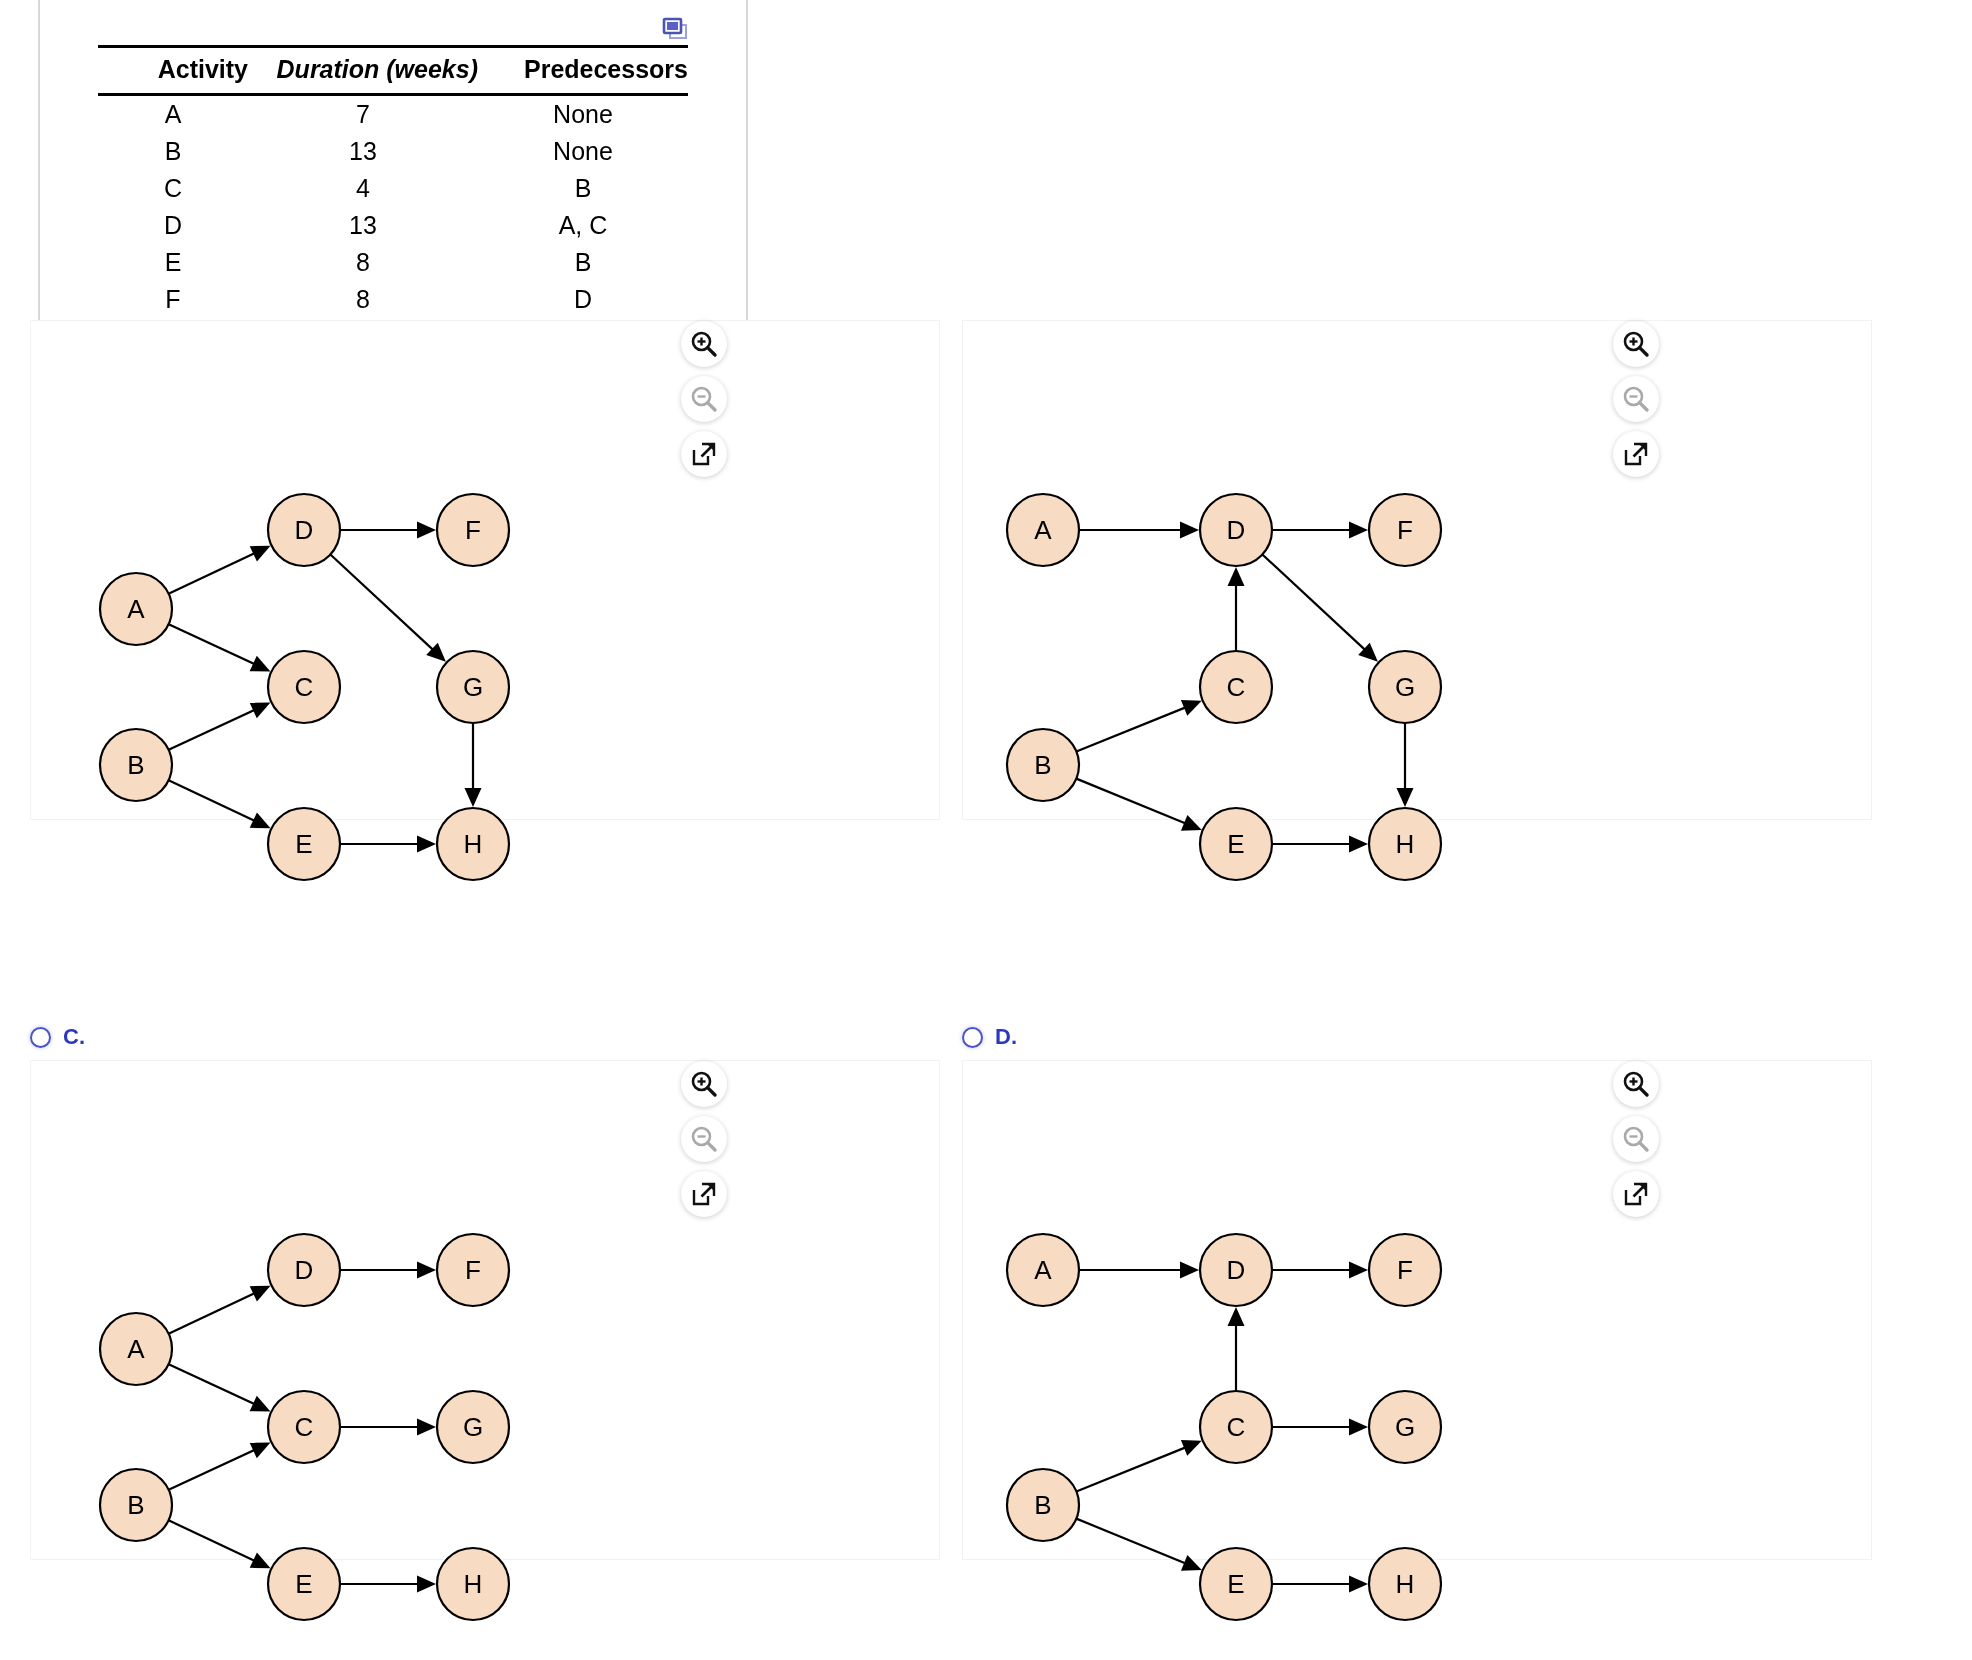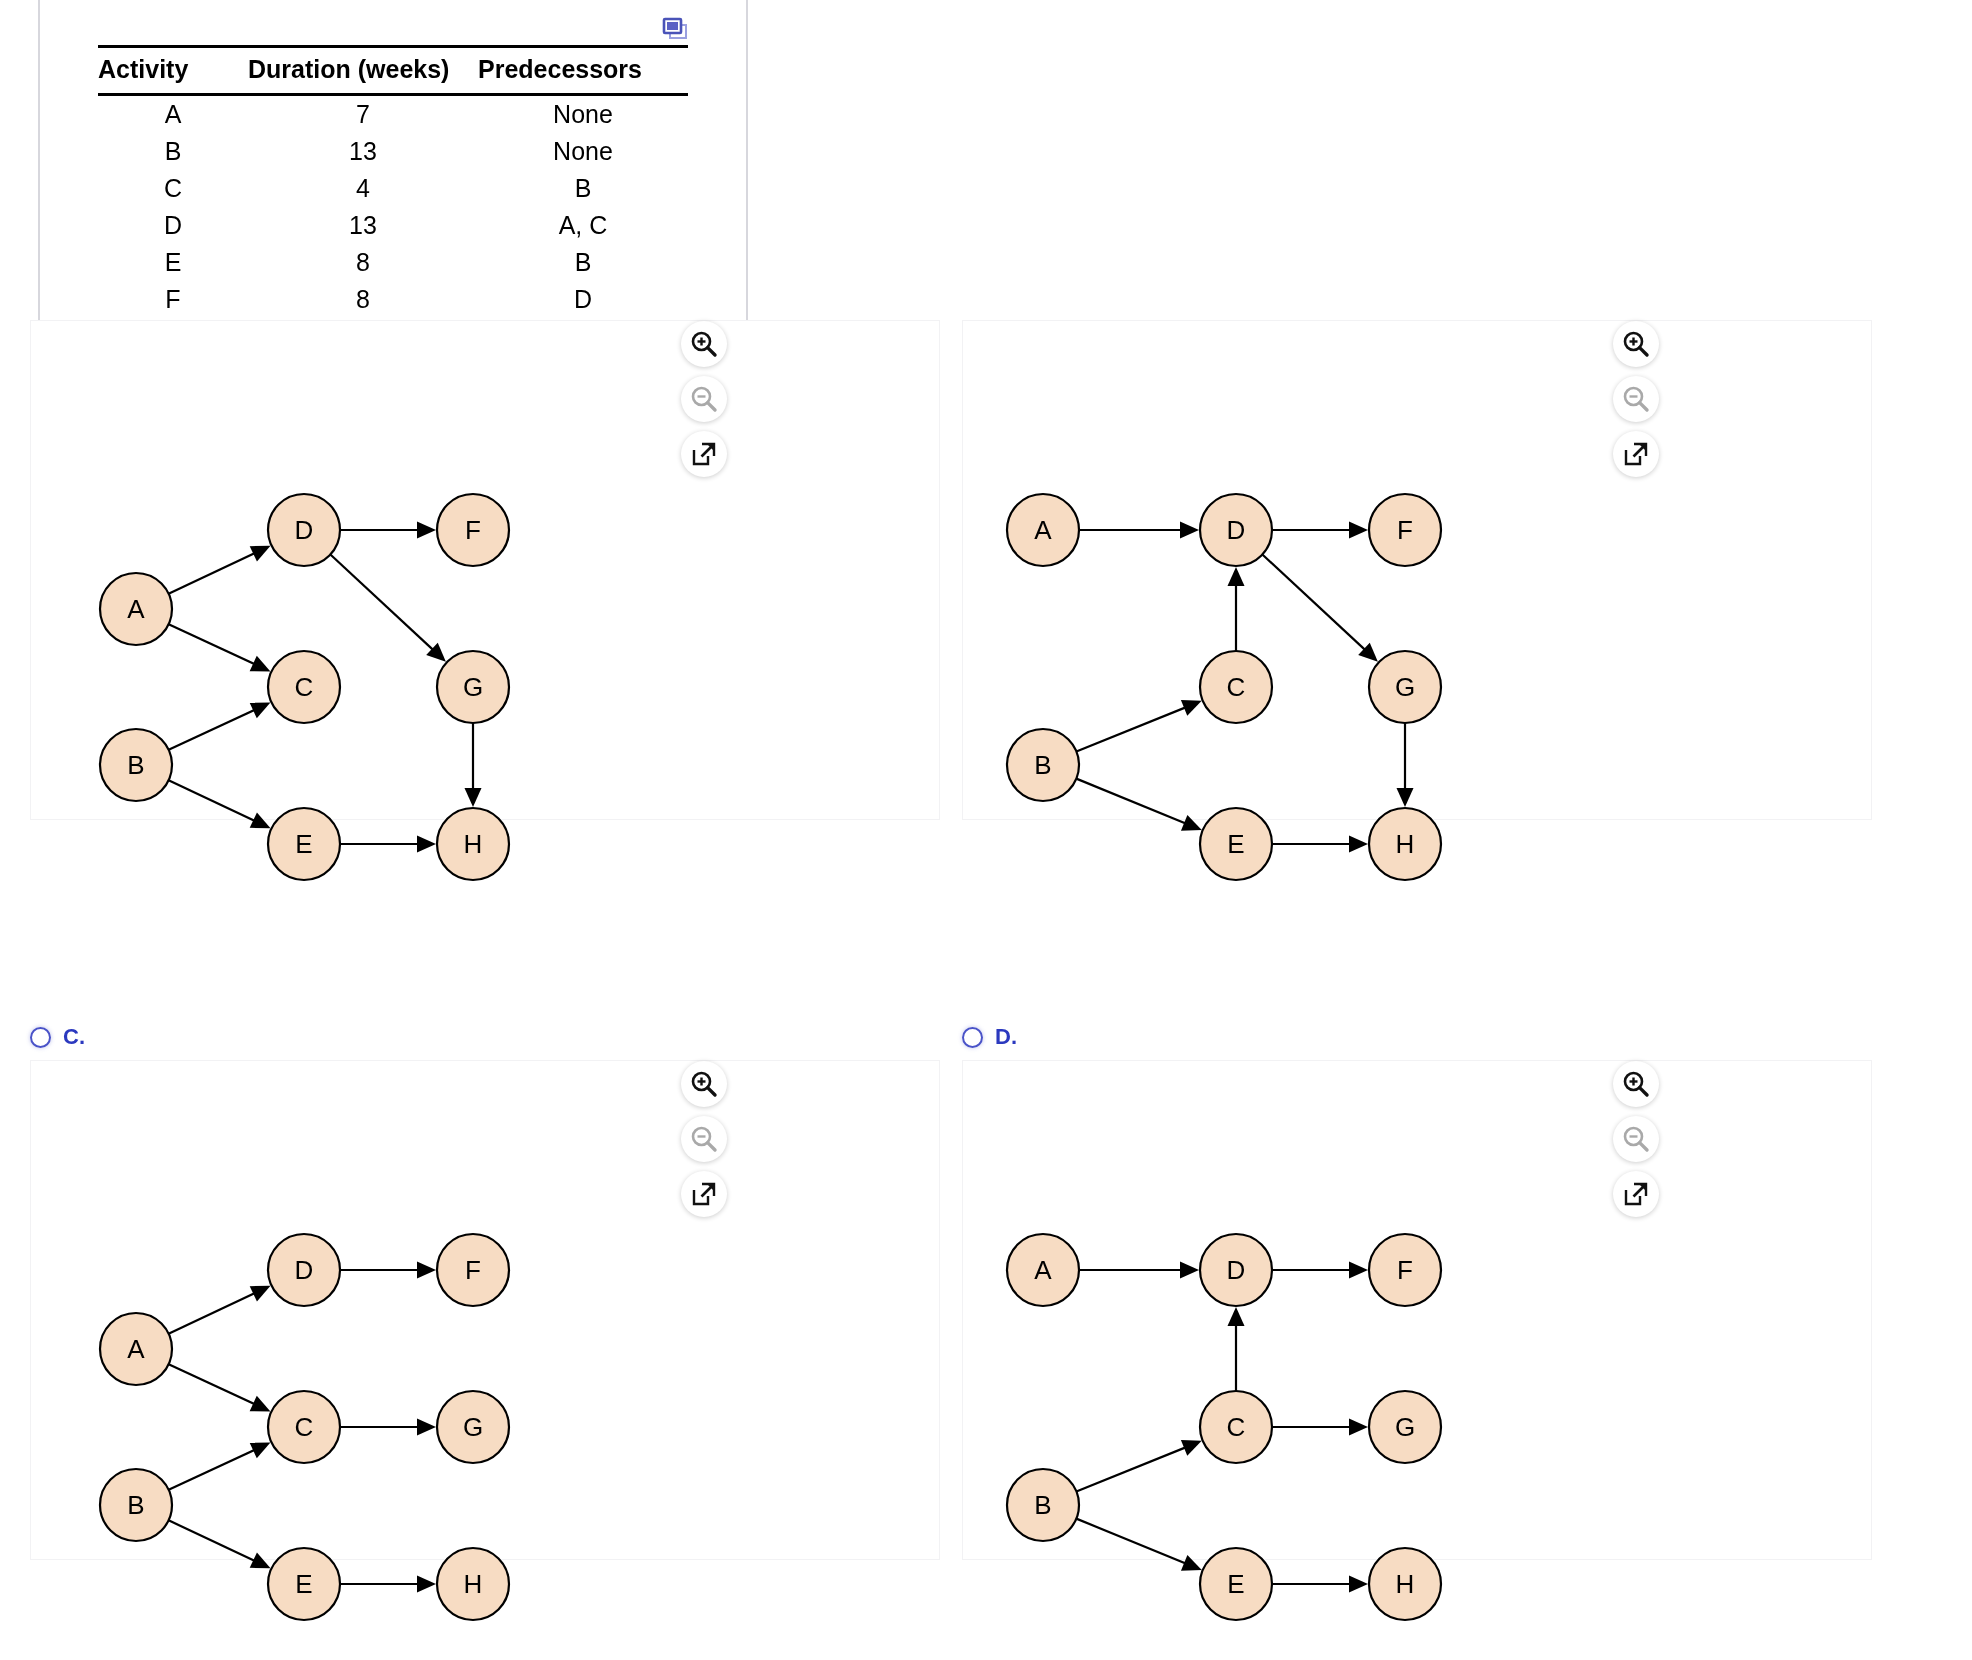--- a/index.html
+++ b/index.html
@@ -35,36 +35,36 @@
     position: absolute;
     left: 58px; top: 45px;
     width: 590px;
     border-collapse: collapse;
   }
   .act-table th {
     font-size: 25px;
     font-weight: bold;
     color: #000;
     padding: 7px 0 9px 0;
-    text-align: left;
+    text-align: right;
     border-top: 3px solid #000;
     border-bottom: 3px solid #000;
     white-space: nowrap;
   }
   .act-table td {
     font-size: 25px;
     color: #000;
     padding: 4px 0 4px 0;
     text-align: center;
     white-space: nowrap;
   }
   .act-table tbody tr:last-child td { padding-bottom: 10px; }
   .act-table tbody { border-bottom: 3px solid #000; }
   .col-act  { width: 150px; }
-  .col-dur  { width: 230px; }
+  .col-dur  { width: 230px; font-style: italic; }
   .col-pred { width: 210px; }
 
   
   .panel {
     position: absolute;
     width: 940px;
     height: 580px;
   }
   .panel-A { left: 16px;  top: 398px; }
   .panel-B { left: 948px; top: 398px; }

